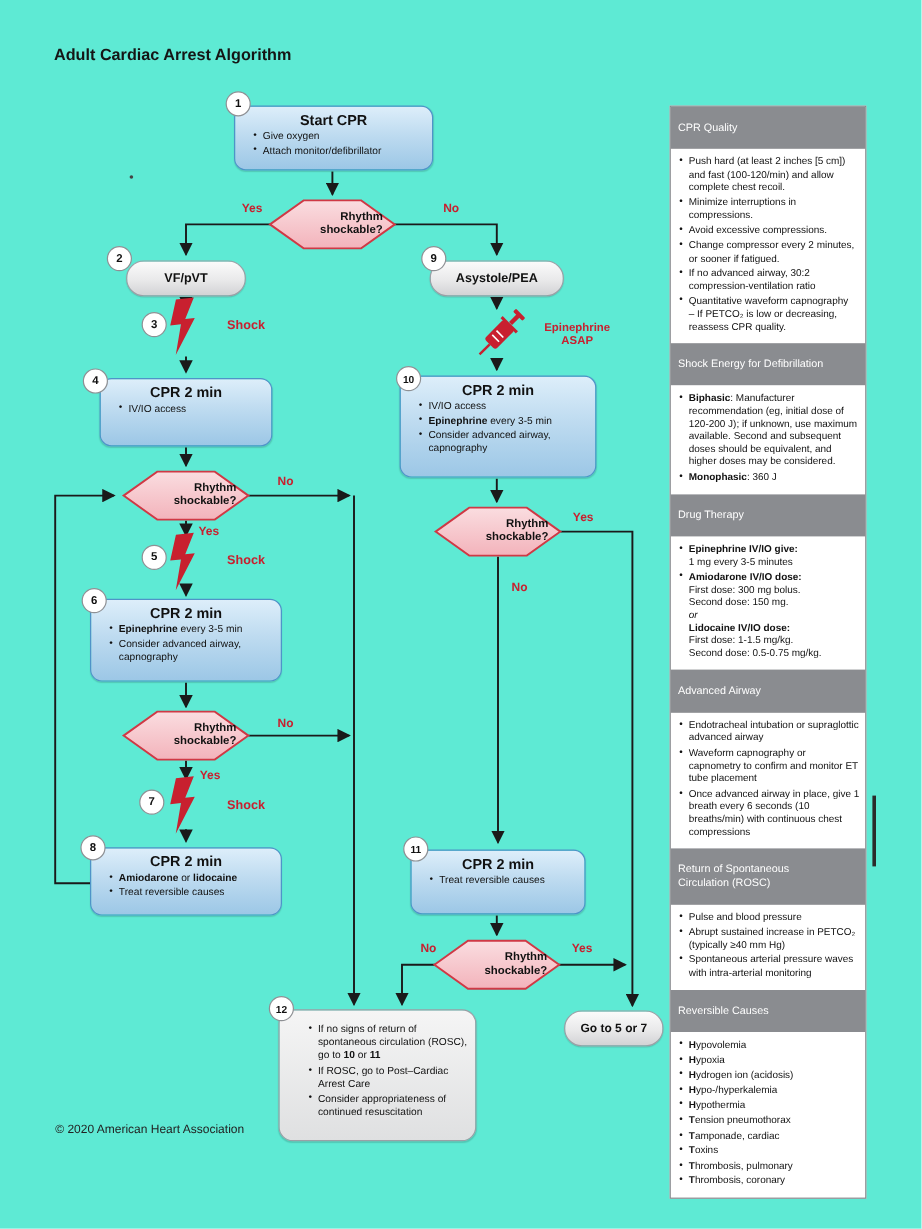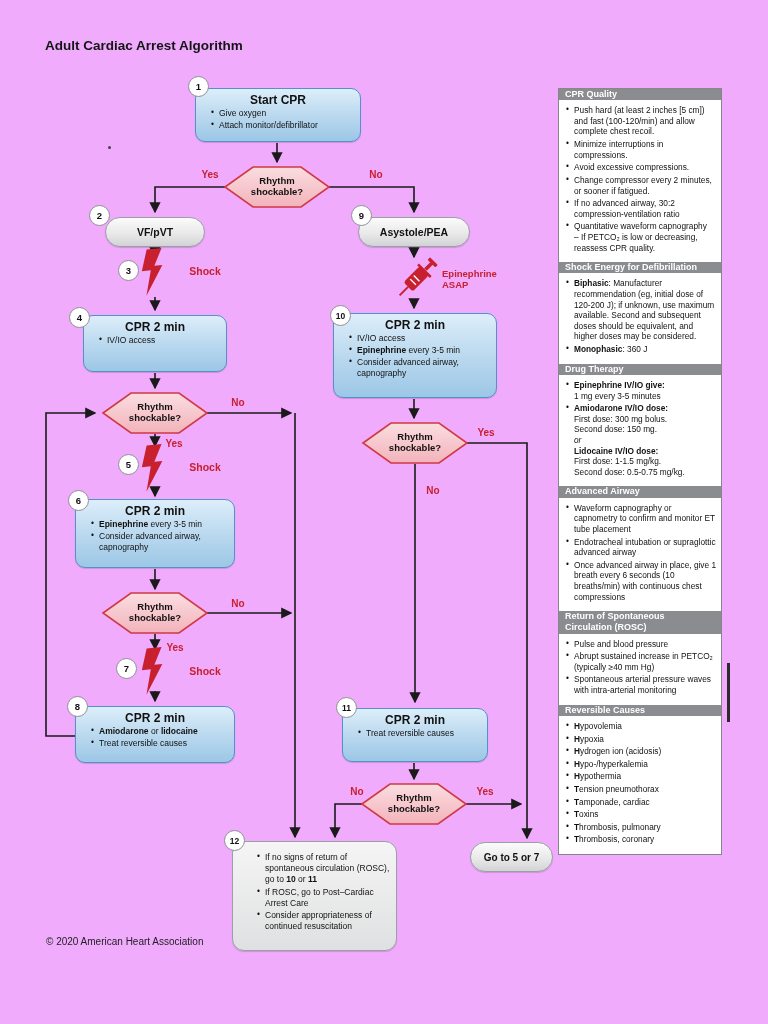--- a/index.html
+++ b/index.html
@@ -1,16 +1,16 @@
 <!DOCTYPE html>
 <html><head>
 <meta charset="utf-8">
 <style>
   html,body{margin:0;padding:0;background:#fff;}
-  .canvas{position:relative;width:768px;height:1024px;background:#f0abfc;overflow:hidden;
+  .canvas{position:relative;width:768px;height:1024px;background:#5eead4;overflow:hidden;
           font-family:"Liberation Sans",sans-serif;color:#111;}
   .page-title{position:absolute;left:45px;top:38px;font-size:13.5px;font-weight:bold;color:#151515;}
   .wires{position:absolute;left:0;top:0;}
   .box{position:absolute;box-sizing:border-box;}
   .blue{background:linear-gradient(180deg,#ddeefa 0%,#bedbf0 45%,#9cc7e6 100%);
         border:1.6px solid #4f93c8;border-radius:10px;box-shadow:0 1px 1px rgba(0,0,0,.15);}
   .graypill{background:linear-gradient(180deg,#fbfbfb 0%,#e9e9ea 55%,#d2d3d5 100%);
         border:1.5px solid #9aa0a6;border-radius:15px;display:flex;align-items:center;justify-content:center;
         font-weight:bold;font-size:10.5px;box-shadow:0 1px 1px rgba(0,0,0,.15);}
   .gray12{background:linear-gradient(180deg,#f5f5f5 0%,#dfe0e1 100%);
@@ -19,25 +19,25 @@
   ul.bullets{margin:1px 0 0;padding:0 4px 0 15px;list-style:none;font-size:8.5px;line-height:1.3;text-align:left;}
   ul.bullets li{position:relative;padding-left:8px;margin-bottom:1px;}
   ul.bullets li::before{content:"•";position:absolute;left:0;top:-1px;}
   .badge{position:absolute;width:21px;height:21px;border-radius:50%;background:#fff;border:1.5px solid #8e9094;
          display:flex;align-items:center;justify-content:center;font-weight:bold;font-size:9.5px;
          box-sizing:border-box;z-index:4;}
   .badge.two{font-size:8.5px;}
   .lbl{position:absolute;transform:translate(-50%,-50%);font-weight:bold;z-index:3;}
   .yesno{font-size:10px;color:#C8202F;}
   .shock-lbl{font-size:10.5px;color:#C8202F;}
-  .hexlabel{font-size:9.5px;line-height:1.12;width:84px;text-align:center;}
-  .epi-lbl{font-size:9.5px;color:#C8202F;line-height:1.18;width:78px;text-align:left;}
+  .hexlabel{font-size:9.5px;line-height:1.12;width:84px;text-align:right;}
+  .epi-lbl{font-size:9.5px;color:#C8202F;line-height:1.18;width:78px;text-align:center;}
   .copyright{position:absolute;left:46px;top:936px;font-size:10px;color:#222;}
   .sidebar{position:absolute;left:558px;top:88px;width:164px;border:1px solid #85878b;background:#fff;box-sizing:border-box;}
-  .sb-head{background:#8a8c90;color:#fff;font-weight:bold;font-size:9px;line-height:1.25;padding:0 6px;}
+  .sb-head{background:#8a8c90;color:#fff;font-weight:normal;font-size:9px;line-height:1.25;padding:12px 6px;}
   ul.sb-list{margin:0;padding:5px 4px 7px 6px;list-style:none;font-size:8.3px;line-height:1.28;color:#111;}
   ul.sb-list li{position:relative;padding-left:9px;margin-bottom:2px;}
   ul.sb-list li::before{content:"•";position:absolute;left:1px;top:-1px;}
   .vbar{position:absolute;left:727px;top:663px;width:3px;height:59px;background:#2b2b2b;}
   .dot{position:absolute;left:108px;top:146px;width:3px;height:3px;background:#444;border-radius:50%;}
 </style>
 </head>
 <body>
 
 <div class="canvas">
@@ -224,22 +224,22 @@
         <li><b>Biphasic</b>: Manufacturer recommendation (eg, initial dose of 120-200 J); if unknown, use maximum available. Second and subsequent doses should be equivalent, and higher doses may be considered.</li>
         <li><b>Monophasic</b>: 360 J</li>
       </ul>
     <div class="sb-head">Drug Therapy</div>
     <ul class="sb-list">
         <li><b>Epinephrine IV/IO give:</b><br>1 mg every 3-5 minutes</li>
         <li><b>Amiodarone IV/IO dose:</b><br>First dose: 300 mg bolus.<br>Second dose: 150 mg.<br><i>or</i><br><b>Lidocaine IV/IO dose:</b><br>First dose: 1-1.5 mg/kg.<br>Second dose: 0.5-0.75 mg/kg.</li>
       </ul>
     <div class="sb-head">Advanced Airway</div>
     <ul class="sb-list">
+        <li>Endotracheal intubation or supraglottic advanced airway</li>
         <li>Waveform capnography or capnometry to confirm and monitor ET tube placement</li>
-        <li>Endotracheal intubation or supraglottic advanced airway</li>
         <li>Once advanced airway in place, give 1 breath every 6 seconds (10 breaths/min) with continuous chest compressions</li>
       </ul>
     <div class="sb-head">Return of Spontaneous<br>Circulation (ROSC)</div>
     <ul class="sb-list">
         <li>Pulse and blood pressure</li>
         <li>Abrupt sustained increase in PETCO₂ (typically ≥40 mm Hg)</li>
         <li>Spontaneous arterial pressure waves with intra-arterial monitoring</li>
       </ul>
     <div class="sb-head">Reversible Causes</div>
     <ul class="sb-list">

